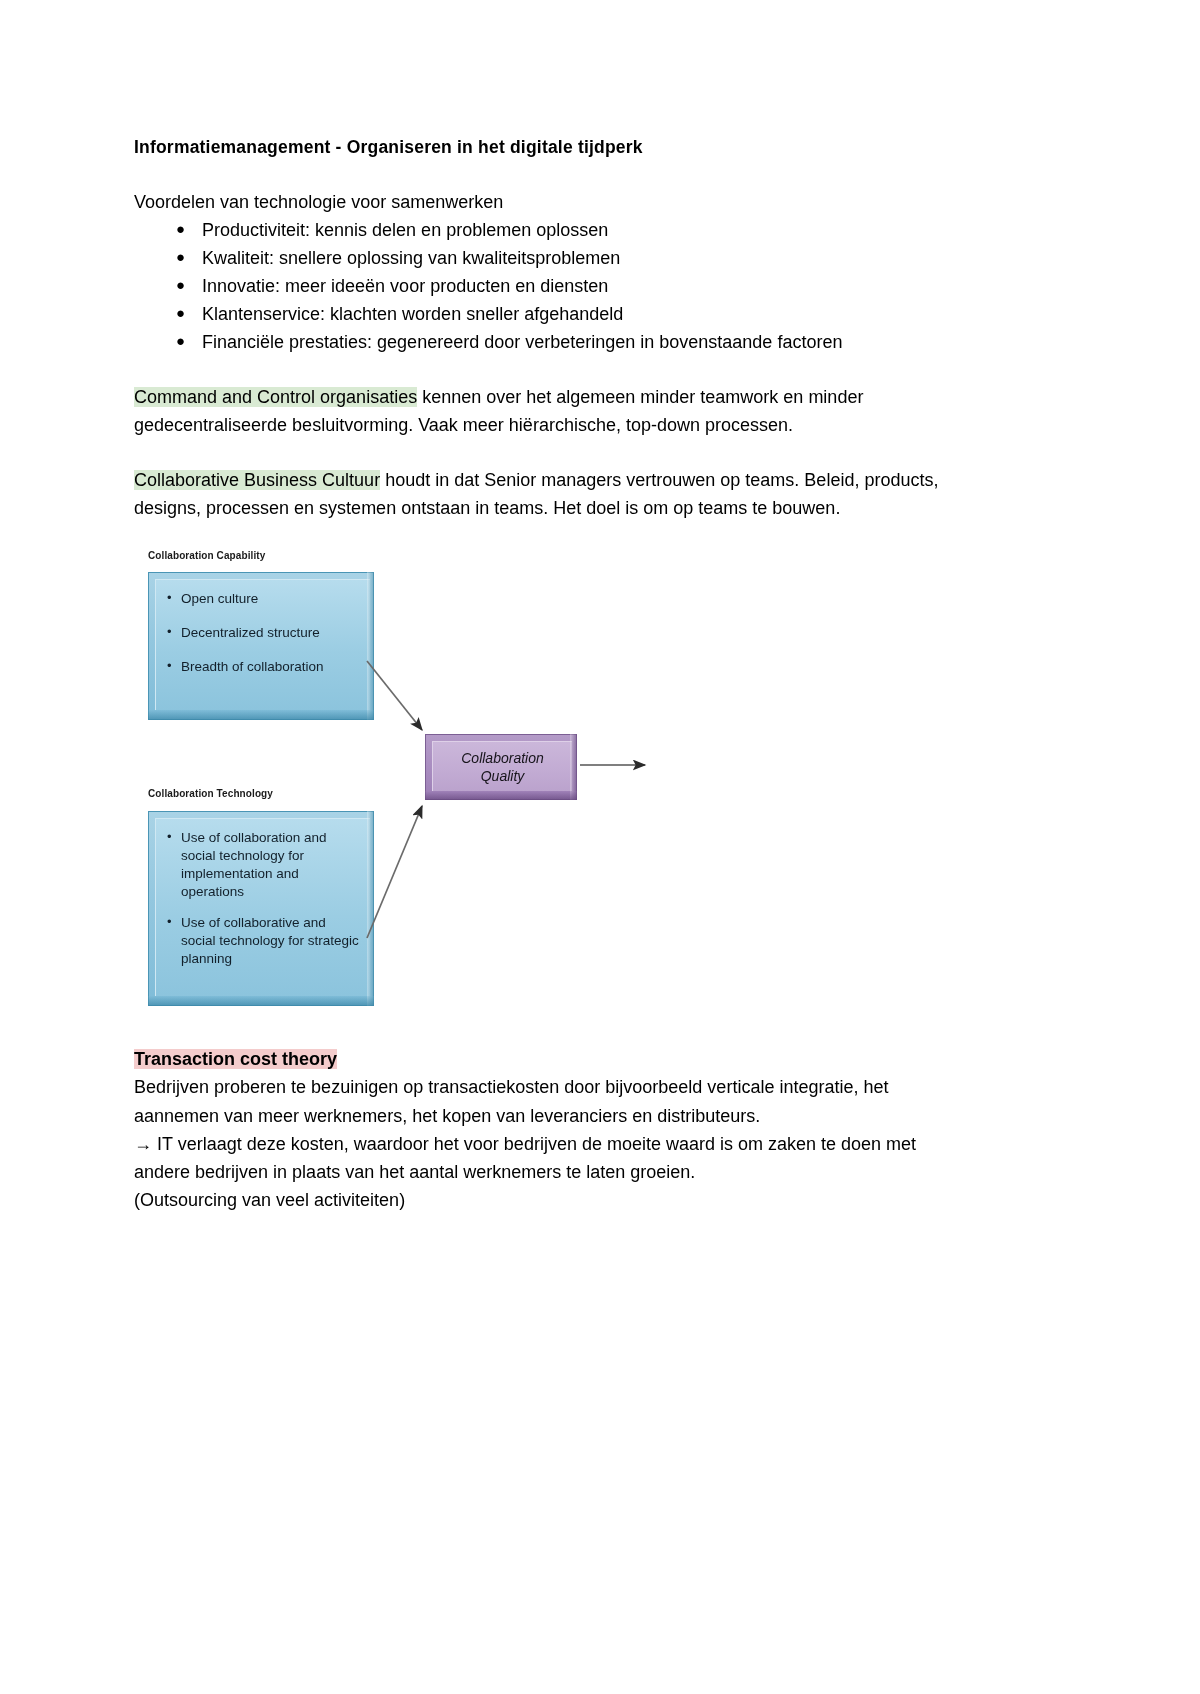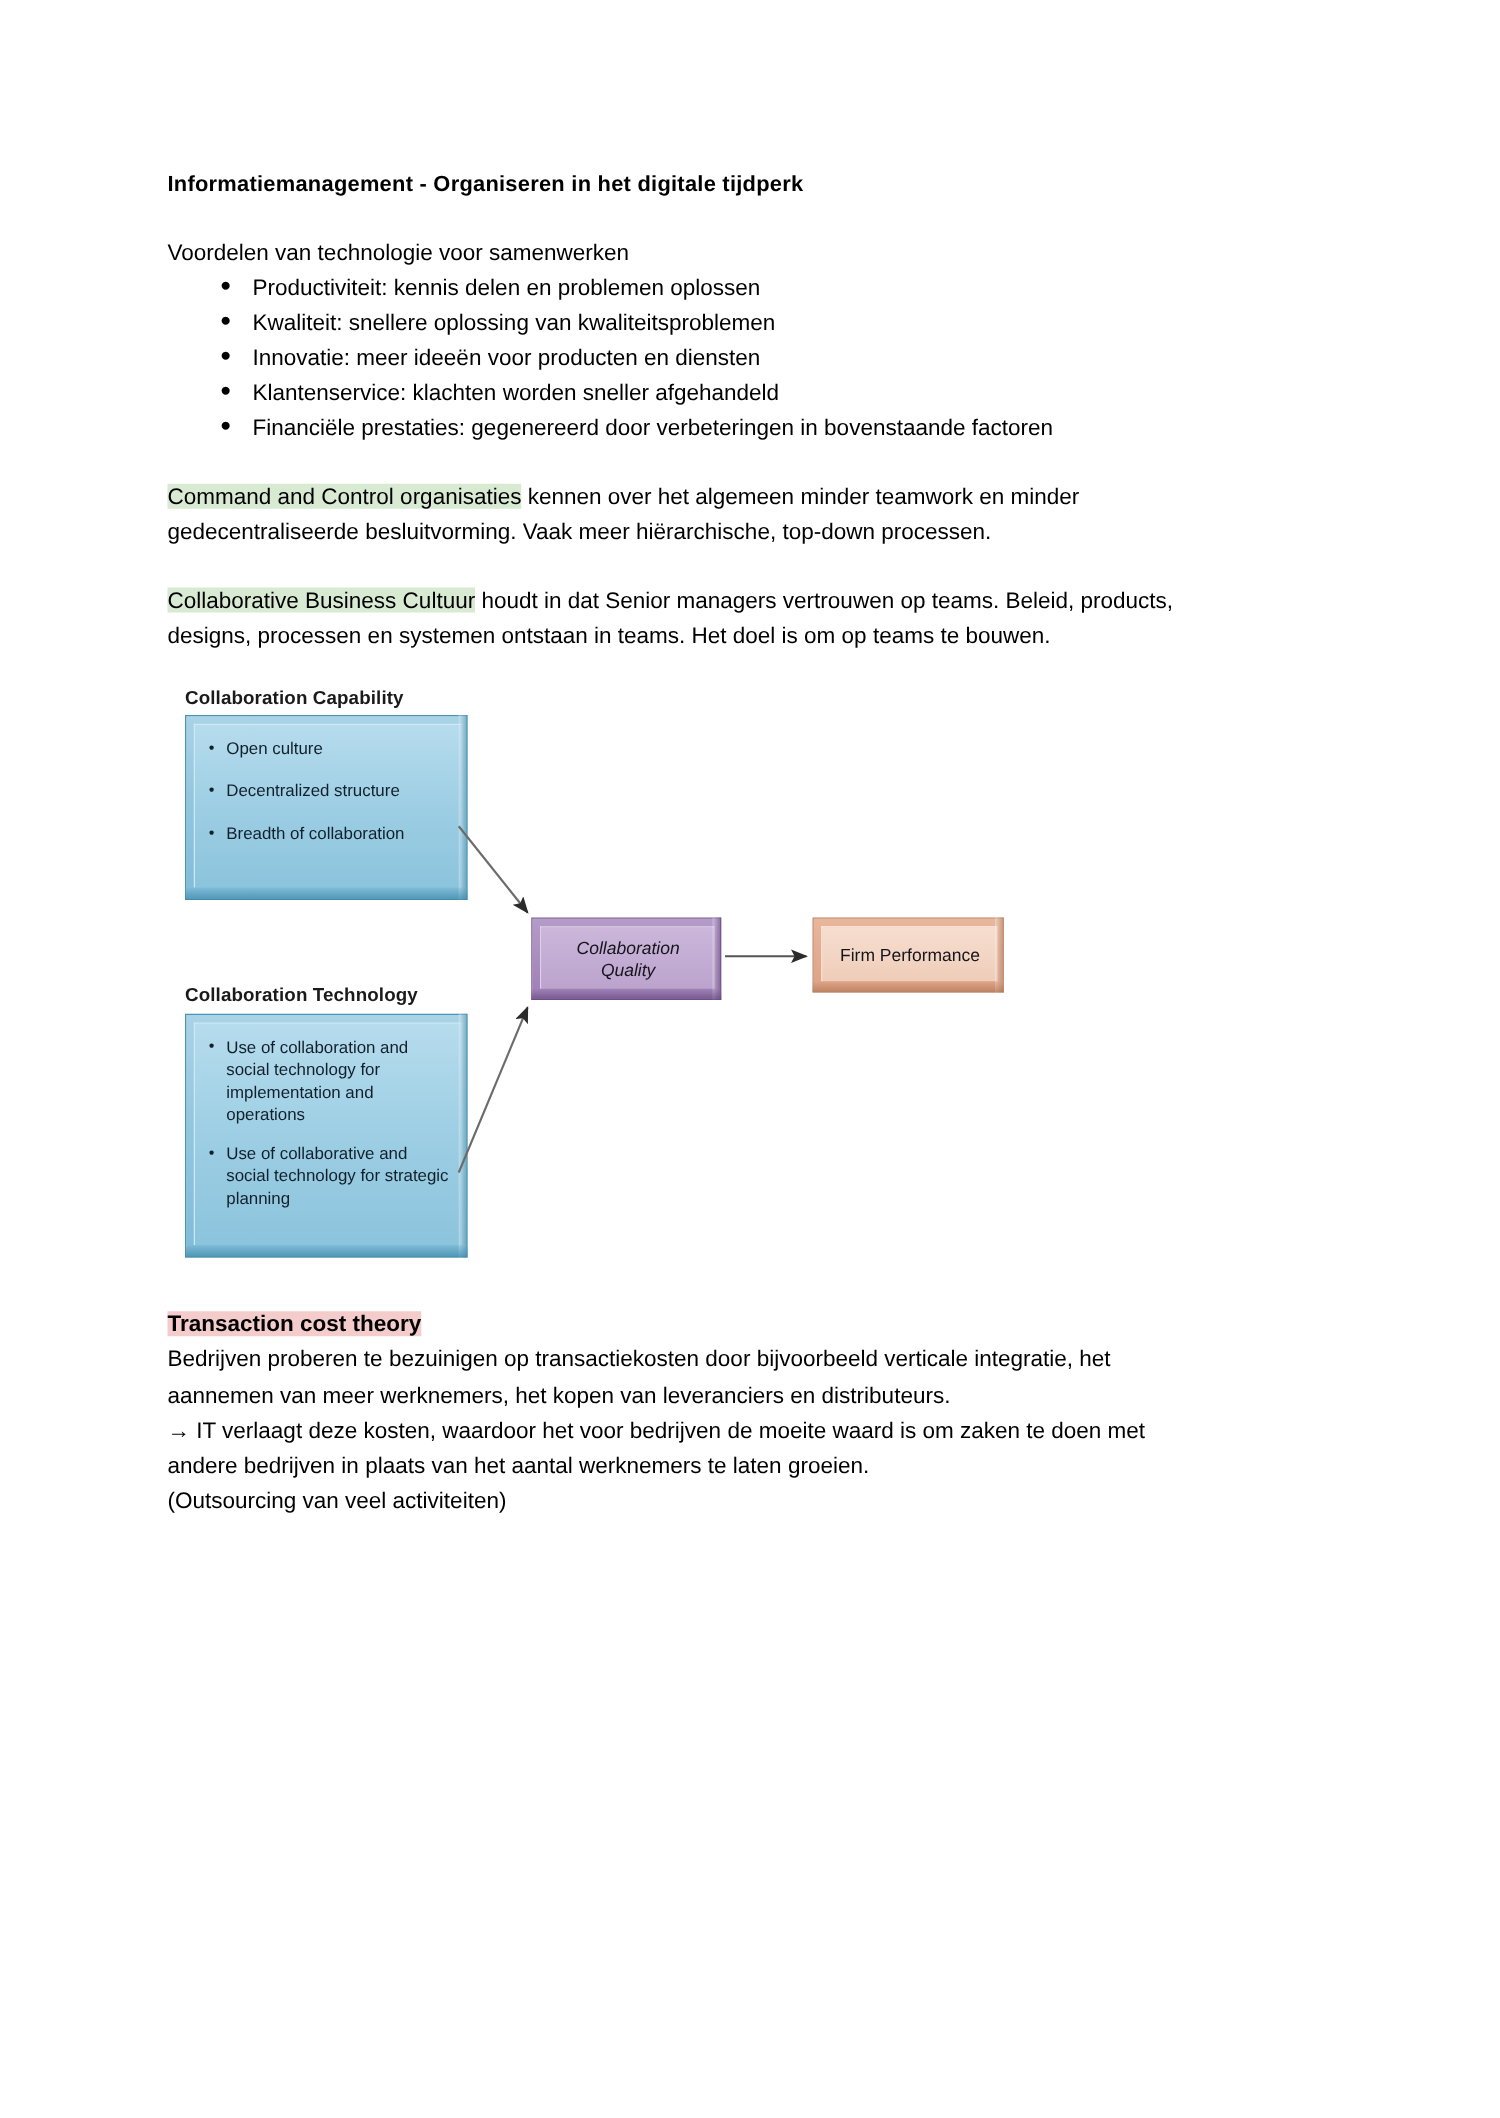--- a/index.html
+++ b/index.html
@@ -74,21 +74,21 @@
   
   .diagram {
     position: relative;
     width: 700px;
     height: 480px;
     margin-top: 16px;
   }
   .diagram-label {
     position: absolute;
     font-family: "Liberation Sans", sans-serif;
-    font-size: 15px;
+    font-size: 10px;
     font-weight: bold;
     color: #1a1a1a;
     letter-spacing: 0.1px;
   }
   .box3d {
     position: absolute;
     box-sizing: border-box;
   }
   .box3d .face {
     position: absolute;
@@ -318,28 +318,20 @@
         <div class="inner">
           <div class="label">
             <div>Collaboration</div>
             <div>Quality</div>
           </div>
         </div>
         <div class="shade-right"></div>
         <div class="shade-bottom"></div>
       </div>
 
-      <div class="box3d box-orange" style="left:516px; top:196px; width:153px; height:60px;">
-        <div class="face"></div>
-        <div class="inner">
-          <div class="label">Firm Performance</div>
-        </div>
-        <div class="shade-right"></div>
-        <div class="shade-bottom"></div>
-      </div>
 
       <svg class="arrows" viewBox="0 0 700 480">
         <defs>
           <marker id="ah" markerWidth="9" markerHeight="9" refX="7.2" refY="3.2" orient="auto" markerUnits="strokeWidth">
             <path d="M0,0 L8,3.2 L0,6.4 L1.7,3.2 z" fill="#2b2b2b"></path>
           </marker>
           <marker id="ah2" markerWidth="9" markerHeight="9" refX="7.2" refY="3.2" orient="auto" markerUnits="strokeWidth">
             <path d="M0,0 L8,3.2 L0,6.4 L1.7,3.2 z" fill="#2b2b2b"></path>
           </marker>
         </defs>

